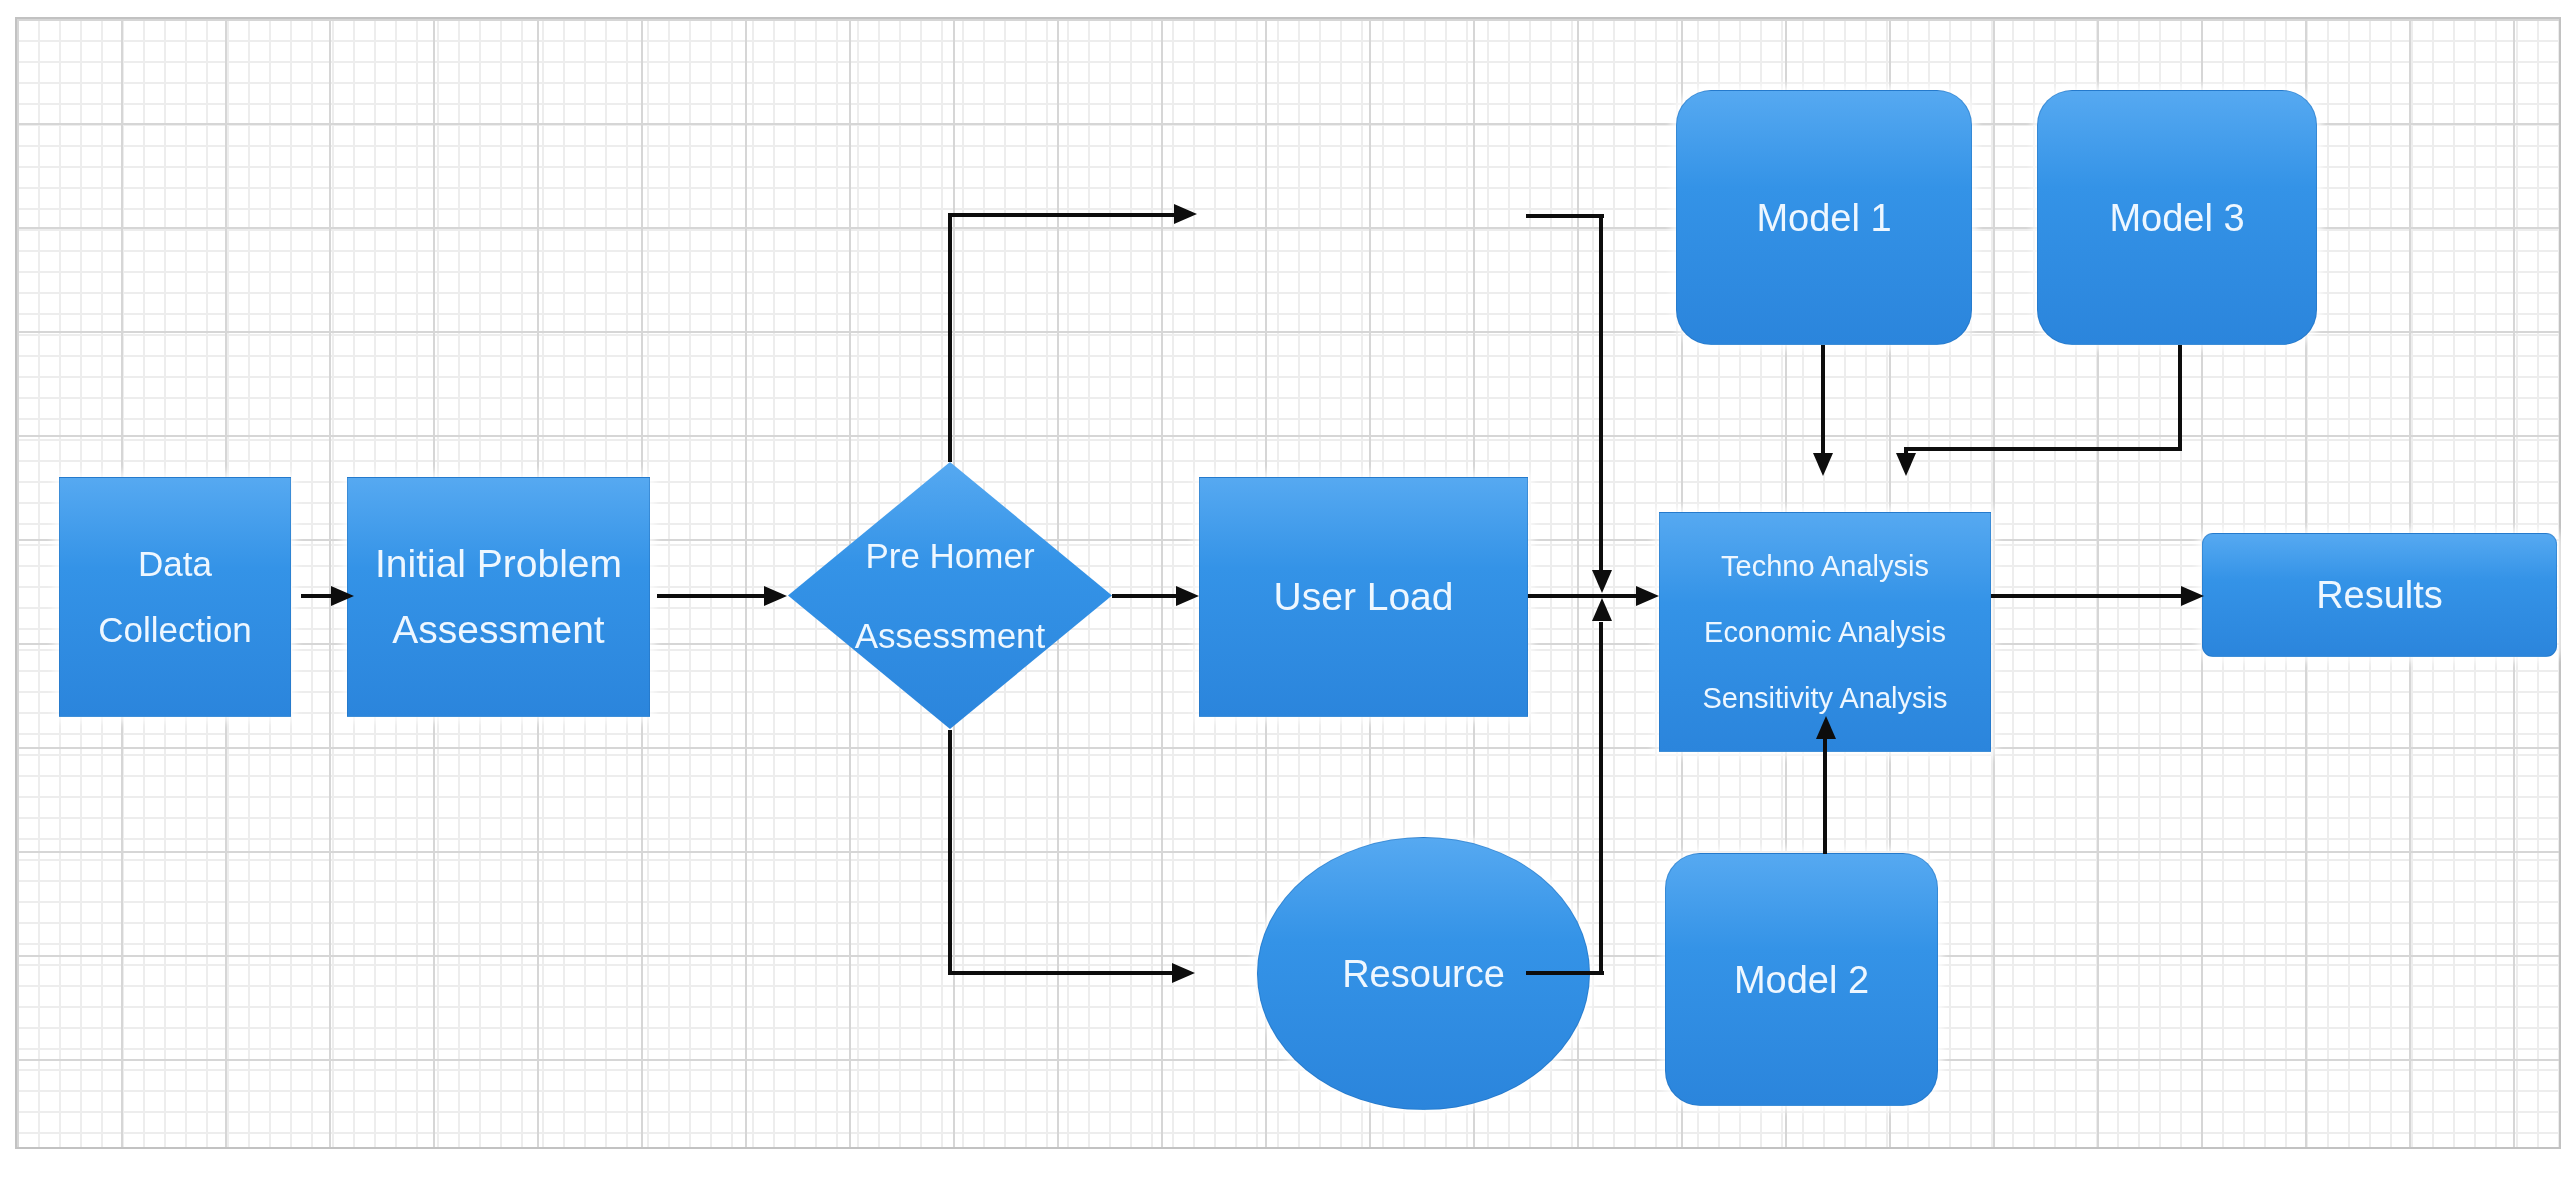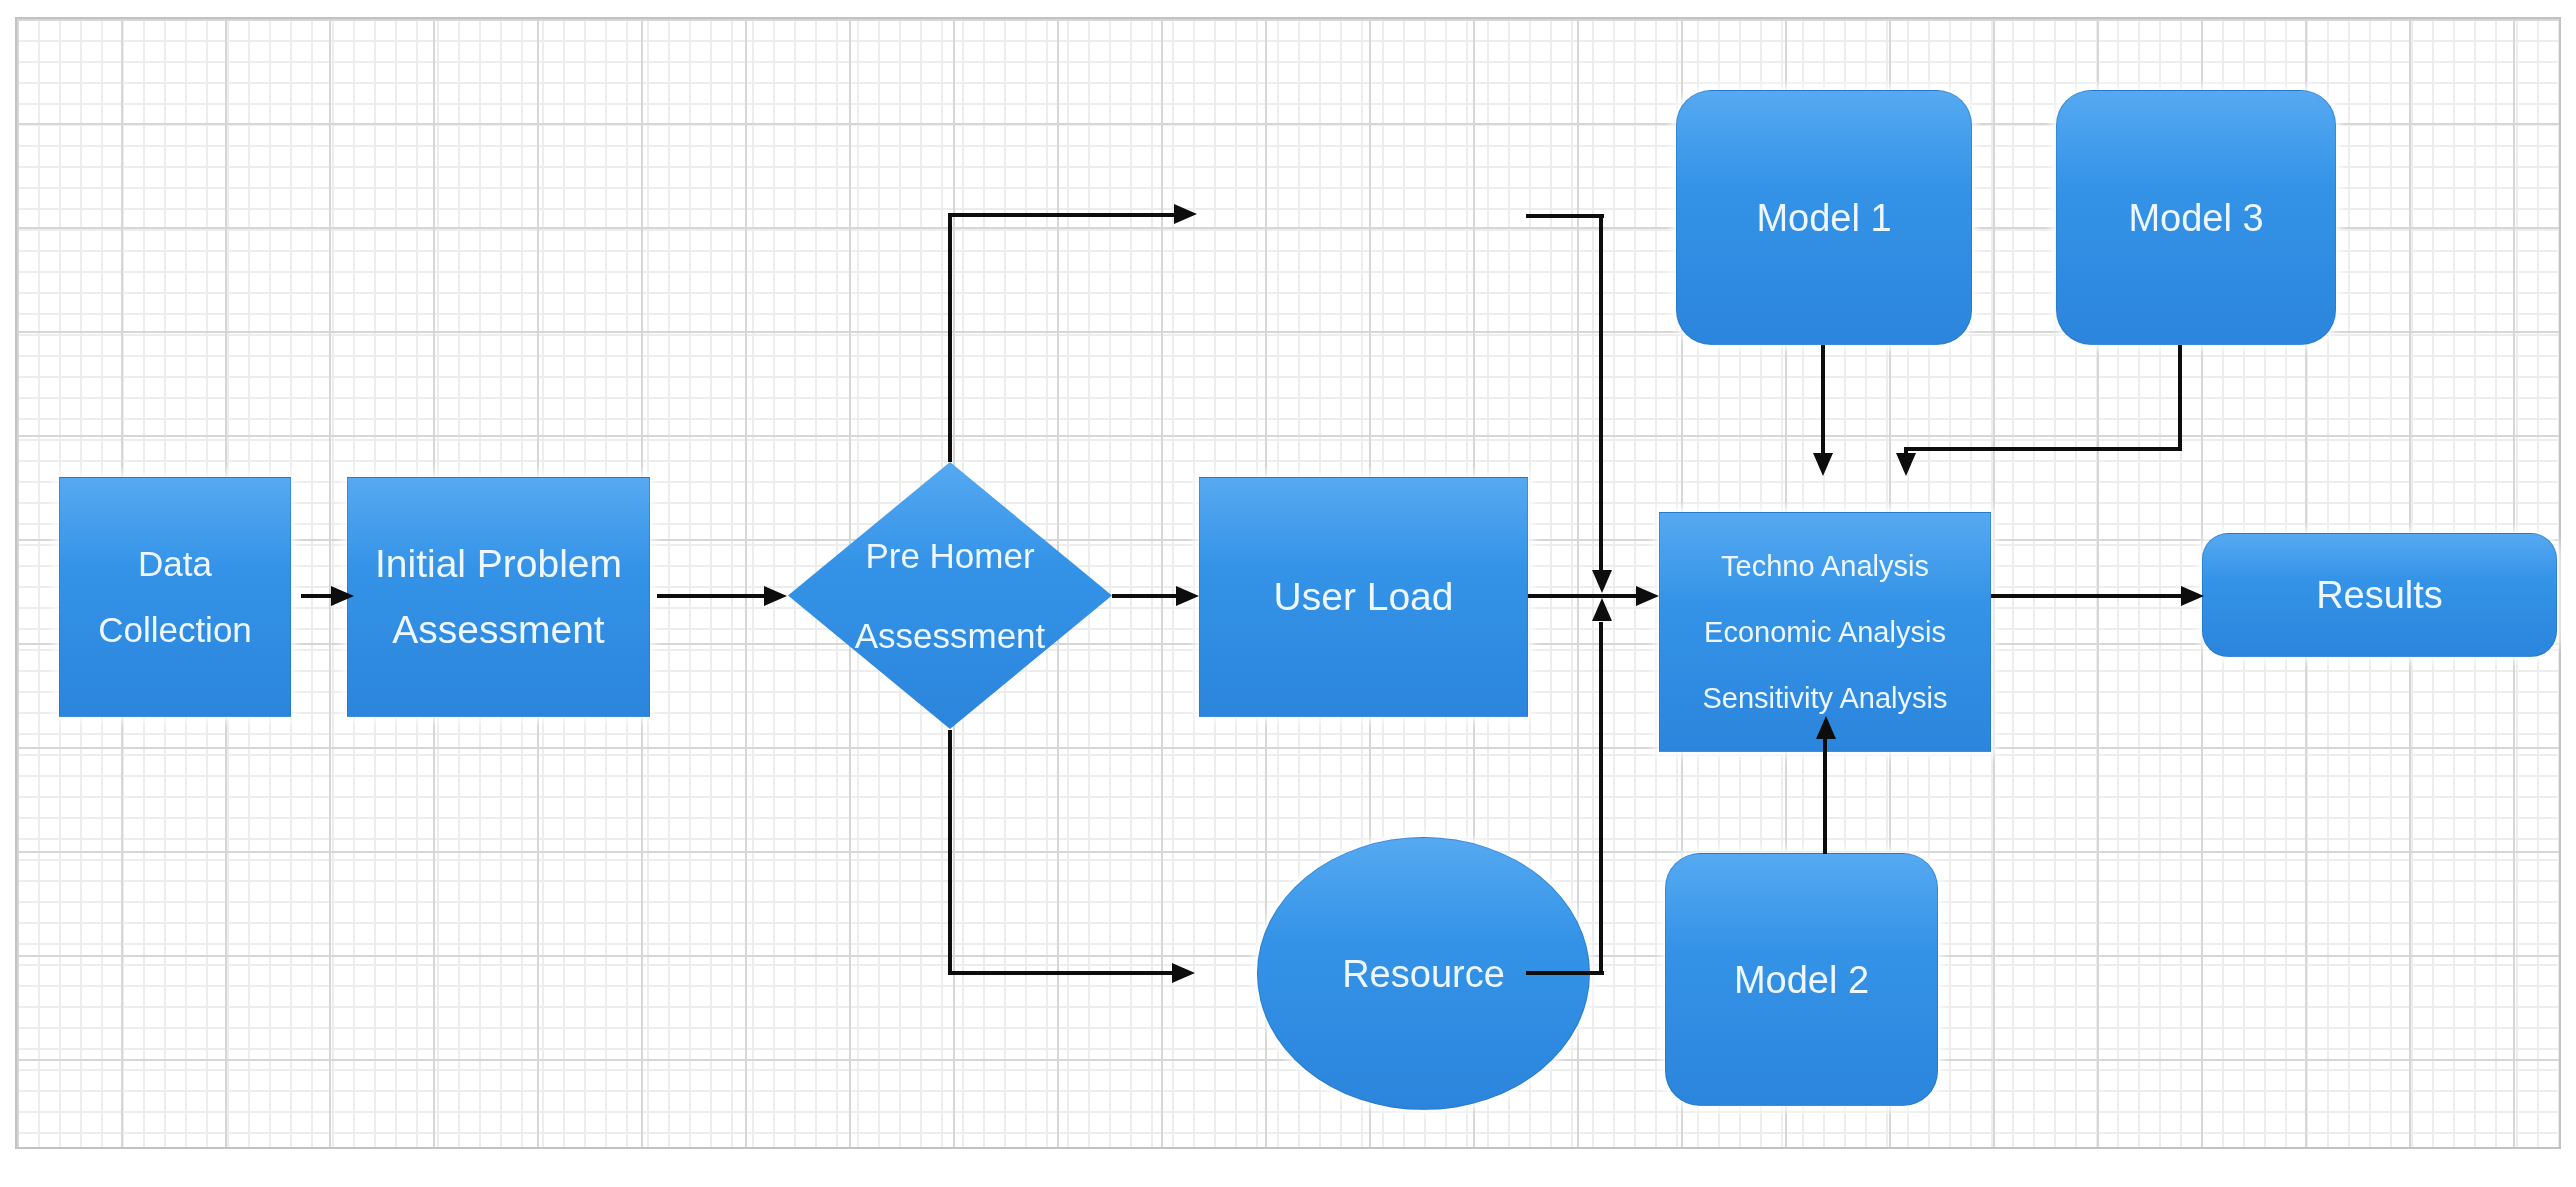--- a/index.html
+++ b/index.html
@@ -19,21 +19,21 @@
     background-size:104px 104px,104px 104px,21px 21px,21px 21px;
     z-index:0;}
   .node{position:absolute;display:flex;flex-direction:column;align-items:center;justify-content:center;
     background:linear-gradient(180deg,var(--fill-top) 0%,var(--fill-mid) 38%,var(--fill-bot) 100%);
     color:var(--text-light);text-align:center;box-sizing:border-box;
     border:1.6px solid rgba(30,105,180,0.40);
     box-shadow:0 0 7.9px 4.7px rgba(255,255,255,0.75);
     z-index:1;}
   .ellipse{border-radius:50%;}
   .rounded{border-radius:35px;}
-  .pill{border-radius:26px;}
+  .pill{border-radius:11px;}
   .diamond{clip-path:polygon(50% 0%,100% 50%,50% 100%,0% 50%);border:none;box-shadow:none;
     filter:drop-shadow(0 0 6.3px rgba(255,255,255,0.9));gap:16px;}
   .dark-text{color:var(--text-dark);}
   .lbl{display:block;}
   .fs44{font-size:35px;line-height:66px;}
   .fs50{font-size:39px;line-height:66px;}
   .fs40{font-size:35px;line-height:64px;}
   .fs37{font-size:29px;line-height:66px;}
   .fs52{font-size:41px;line-height:47px;}
   .fs48{font-size:38px;line-height:44px;}
@@ -77,21 +77,21 @@
   <div class="node" style="left:1659px;top:477px;width:332px;height:240px;margin-top:35px;">
     <span class="lbl fs37">Techno Analysis</span>
     <span class="lbl fs37">Economic Analysis</span>
     <span class="lbl fs37">Sensitivity Analysis</span>
   </div>
 
   <div class="node rounded" style="left:1676px;top:90px;width:296px;height:255px;">
     <span class="lbl fs48">Model 1</span>
   </div>
 
-  <div class="node rounded" style="left:2037px;top:90px;width:280px;height:255px;margin-left:19px;">
+  <div class="node rounded" style="left:2037px;top:90px;width:280px;height:255px;">
     <span class="lbl fs48">Model 3</span>
   </div>
 
   <div class="node rounded" style="left:1665px;top:853px;width:273px;height:253px;">
     <span class="lbl fs48">Model 2</span>
   </div>
 
   <div class="node pill" style="left:2202px;top:533px;width:355px;height:124px;">
     <span class="lbl fs48">Results</span>
   </div>

